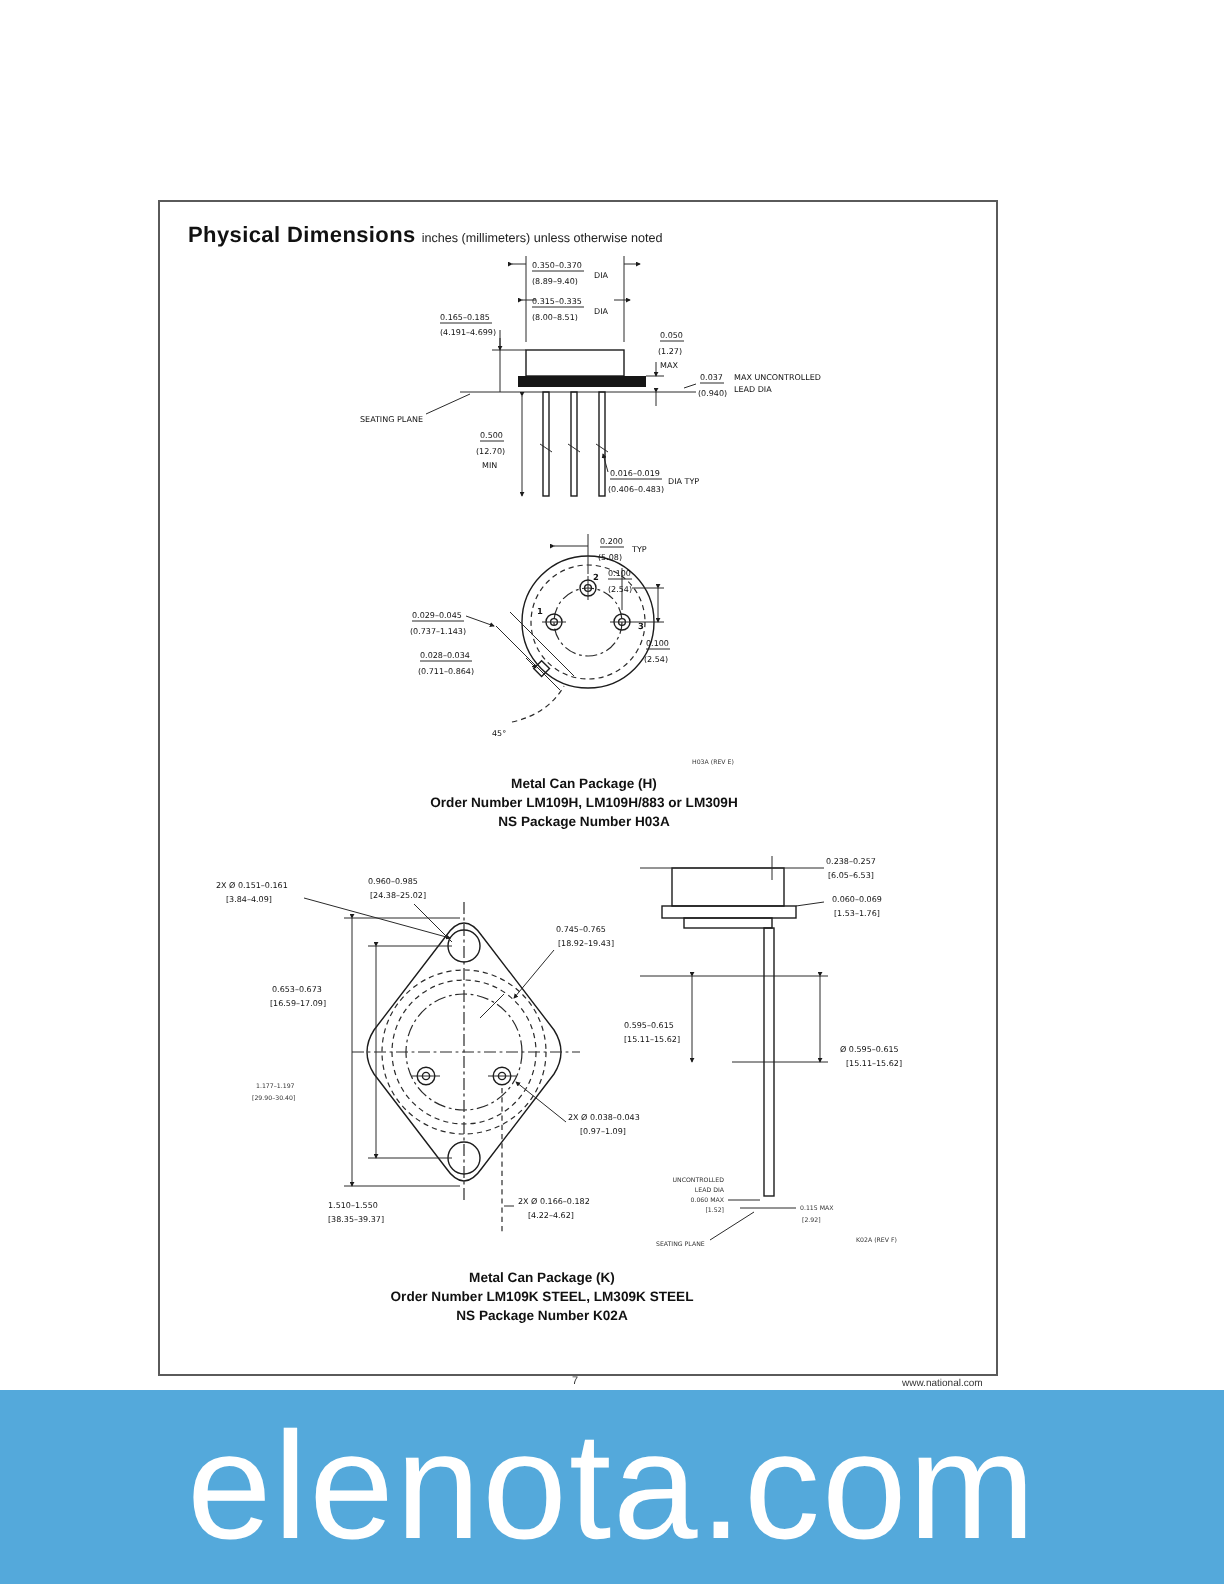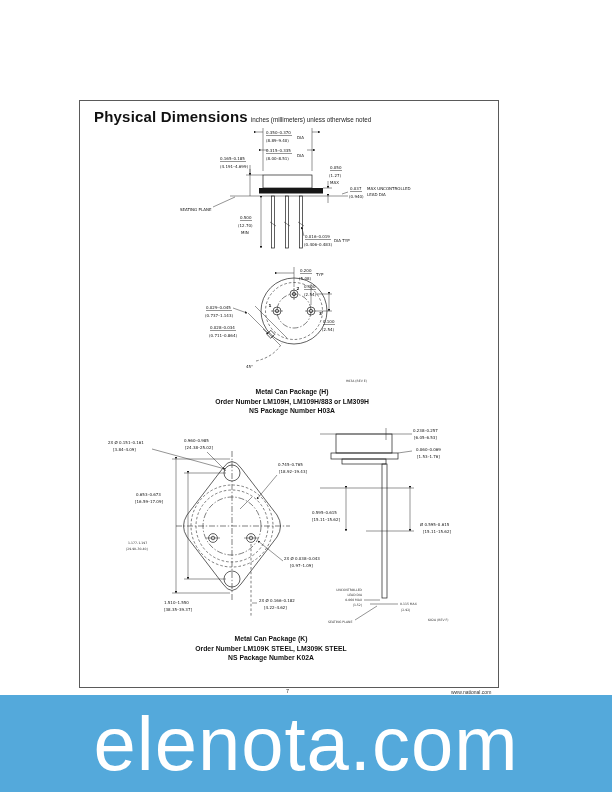--- a/index.html
+++ b/index.html
@@ -5,21 +5,21 @@
   html,body{margin:0;padding:0;}
   body{
     width:612px;height:792px;position:relative;background:#ffffff;overflow:hidden;
     font-family:"Liberation Sans", sans-serif;
   }
   .page{
     position:absolute;left:79px;top:100px;width:420px;height:588px;
     border:1px solid #5a5a5a;background:#fff;box-sizing:border-box;
   }
   .hdr{position:absolute;left:14px;top:7px;white-space:nowrap;}
-  .hdr .t{font-weight:bold;font-size:15px;color:#111;letter-spacing:.2px;}
+  .hdr .t{font-weight:bold;font-size:11px;color:#111;letter-spacing:.2px;}
   .hdr .s{font-size:6.3px;color:#222;margin-left:3px;}
   svg.draw{position:absolute;left:0;top:0;}
   svg .ln{stroke:#1c1c1c;stroke-width:0.7;fill:none;}
   svg .thin{stroke:#2a2a2a;stroke-width:0.5;fill:none;}
   svg .dash{stroke:#2a2a2a;stroke-width:0.6;fill:none;stroke-dasharray:2.6 2;}
   svg .dashdot{stroke:#2a2a2a;stroke-width:0.6;fill:none;stroke-dasharray:6 1.8 1.4 1.8;}
   svg text{fill:#111;font-family:"DejaVu Sans", sans-serif;}
   svg .dim{font-size:4px;}
   svg .tiny{font-size:3.1px;fill:#333;}
   svg .pinno{font-size:4.2px;font-weight:bold;}

